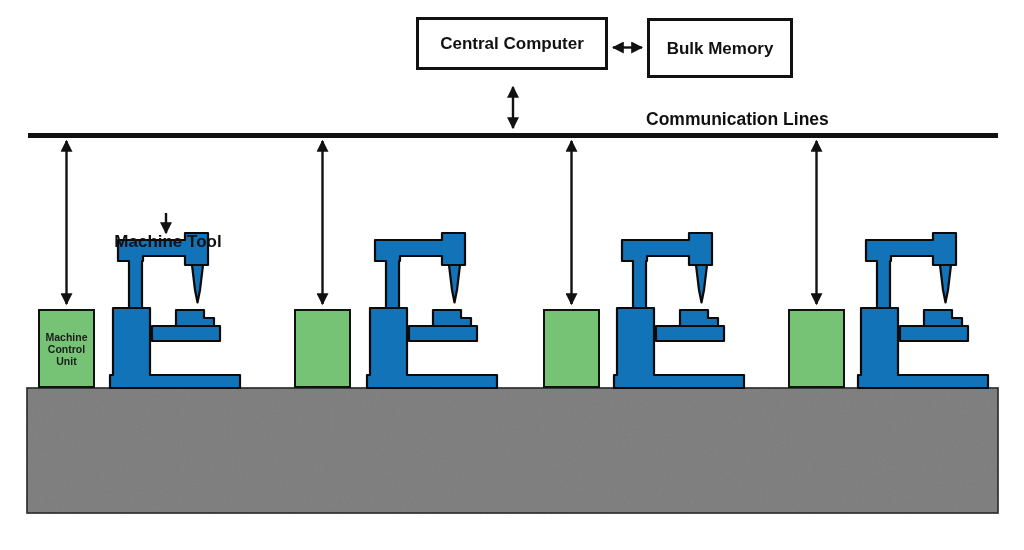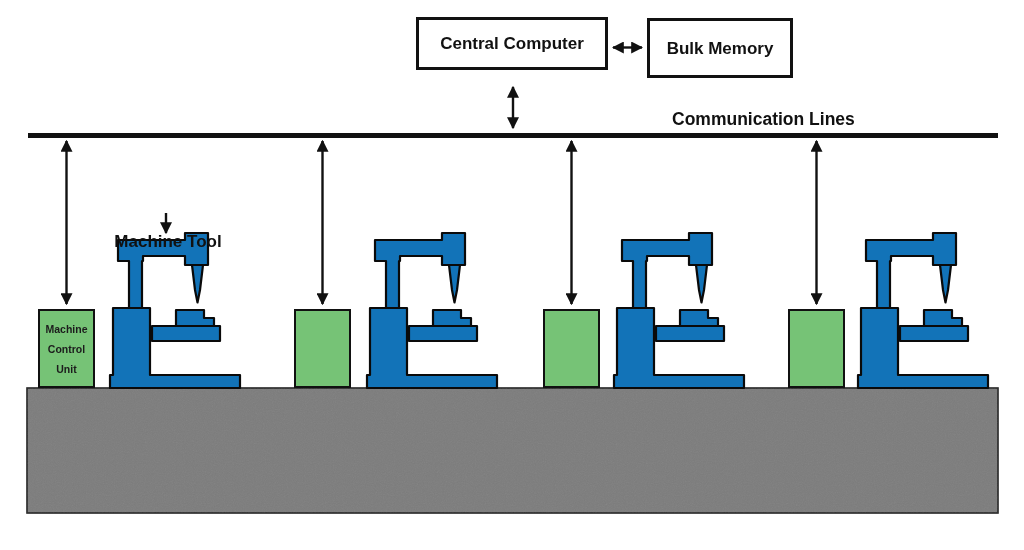--- a/index.html
+++ b/index.html
@@ -21,21 +21,21 @@
     color:var(--line-black,#111);
     box-sizing:border-box;
     line-height:21px;
   }
   .free-label{
     position:absolute;
     font-weight:bold;
     color:var(--line-black,#111);
     white-space:nowrap;
   }
-  #comm-label{left:672px;top:109px;font-size:17.5px;}
+  #comm-label{left:646px;top:109px;font-size:17.5px;}
   #machine-tool-label{left:110px;top:192px;width:116px;text-align:center;font-size:17px;margin-top:40px;}
   .mcu-box{
     position:absolute;
     width:57px;height:79px;
     background:var(--mcu-green,#76C376);
     border:2.5px solid var(--line-black,#111);
     box-sizing:border-box;
     display:flex;flex-direction:column;align-items:center;justify-content:center;
     font-weight:bold;font-size:10.5px;line-height:12px;
     color:#1c1c1c;text-align:center;
@@ -108,21 +108,21 @@
   </div>
 
   <div class="node-box" style="left:647px;top:18px;width:146px;height:60px;flex-direction:column;">
     <span>Bulk Memory</span>
   </div>
 
   <div class="free-label" id="comm-label">Communication Lines</div>
 
   <div class="free-label" id="machine-tool-label">Machine Tool</div>
 
-  <div class="mcu-box" style="left:38px;top:309px;gap:8px;">
+  <div class="mcu-box" style="left:38px;top:309px;">
     <span>Machine</span>
     <span>Control</span>
     <span>Unit</span>
   </div>
   <div class="mcu-box" style="left:294px;top:309px;"></div>
   <div class="mcu-box" style="left:543px;top:309px;"></div>
   <div class="mcu-box" style="left:788px;top:309px;"></div>
 
 </div>
 

